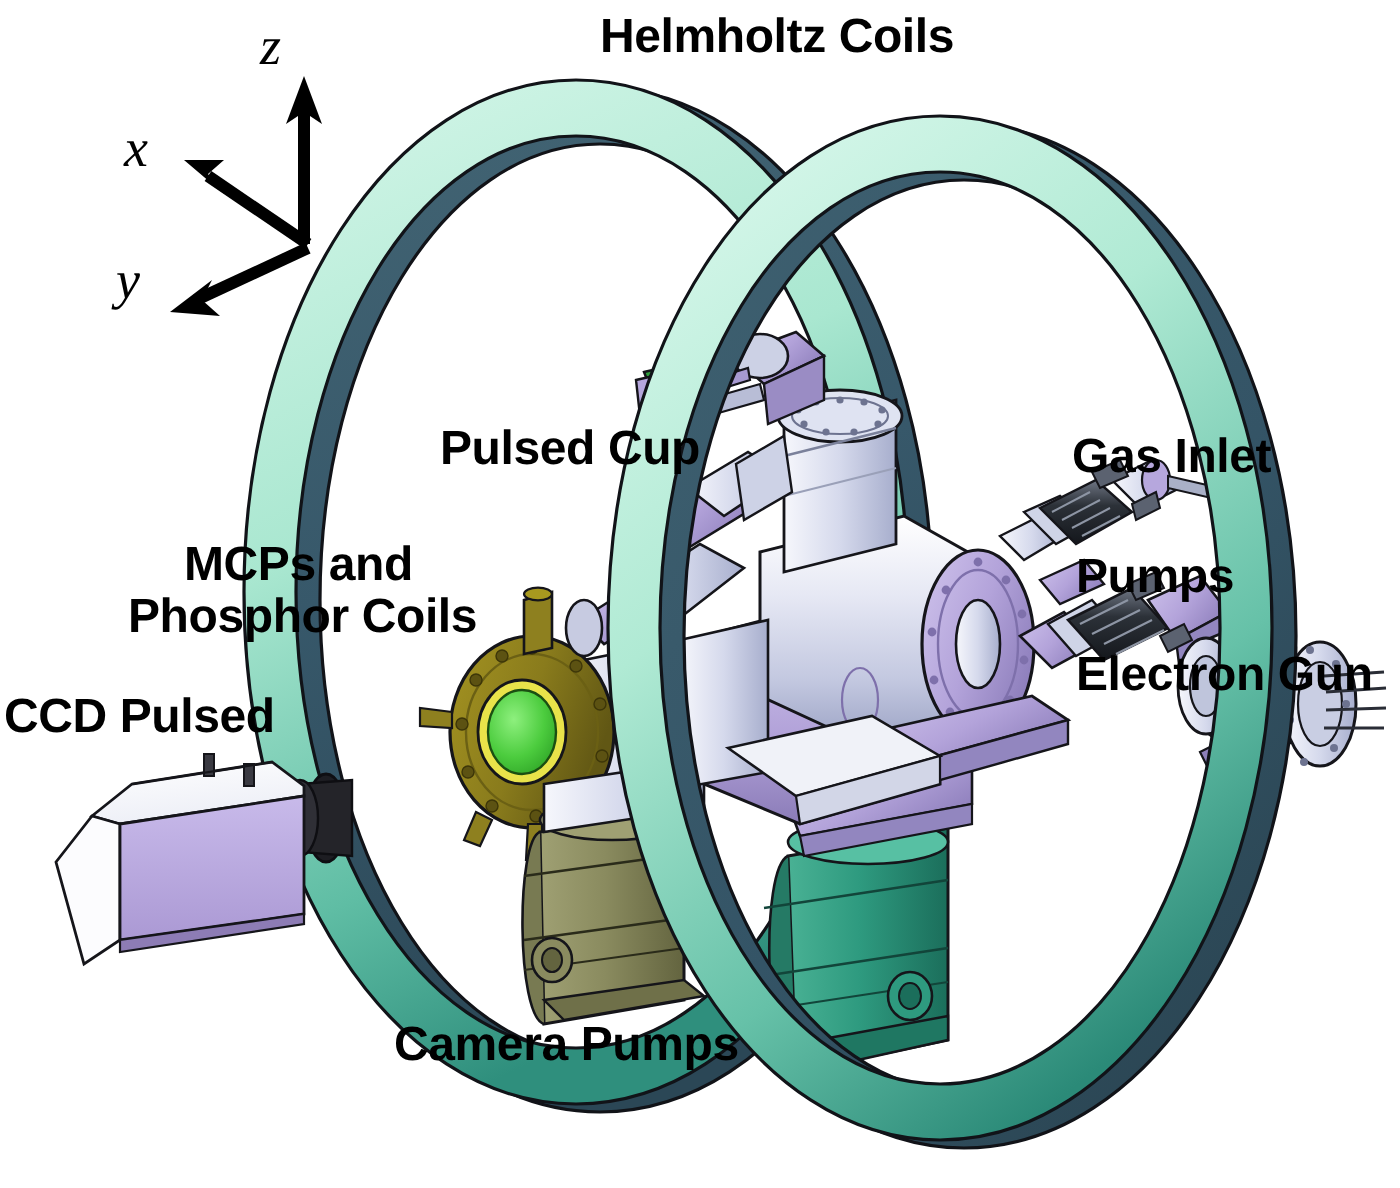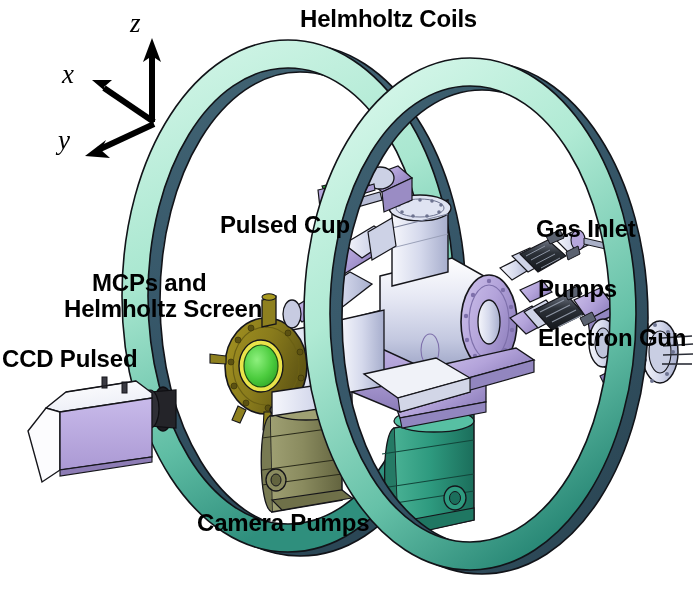--- a/index.html
+++ b/index.html
@@ -426,17 +426,17 @@
 <div class="lbl" style="left:300px; top:6px;">Helmholtz Coils</div>
 
 <div class="lbl" style="left:220px; top:212px;">Pulsed Cup</div>
 
 <div class="lbl" style="left:536px; top:216px;">Gas Inlet</div>
 
 <div class="lbl" style="left:538px; top:276px;">Pumps</div>
 <div class="lbl" style="left:538px; top:302px;margin-top:23px;">Electron Gun</div>
 
 <div class="lbl" style="left:64px; top:270px;margin-left:28px;">MCPs and</div>
-<div class="lbl" style="left:64px; top:296px;">Helmholtz Screen</div>
+<div class="lbl" style="left:64px; top:296px;">Phosphor Coils</div>
 
 <div class="lbl" style="left:2px; top:346px;">CCD Pulsed</div>
 
 <div class="lbl" style="left:197px; top:510px;">Camera Pumps</div>
 
 </body></html>

